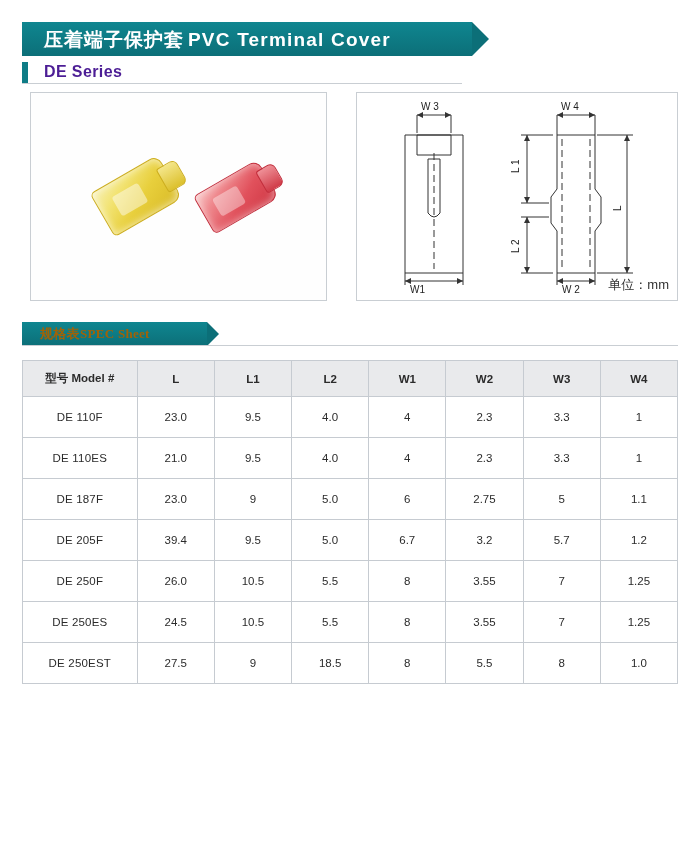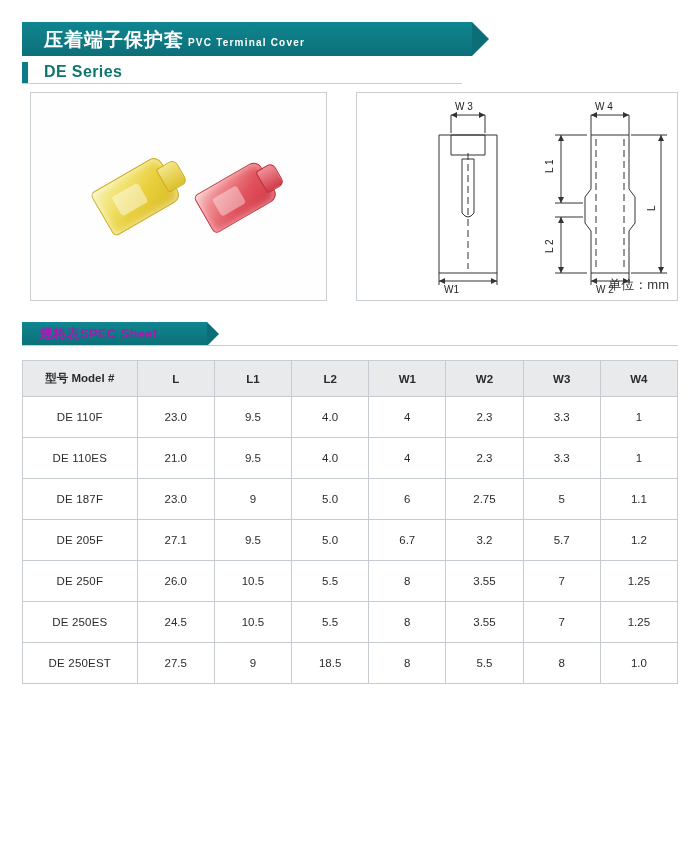--- a/index.html
+++ b/index.html
@@ -40,41 +40,41 @@
   .header-title {
     position: absolute;
     left: 44px; top: 5px;
     font-size: 19px;
     font-weight: bold;
     color: #ffffff;
     letter-spacing: 1px;
     white-space: nowrap;
   }
   .header-title .en {
-    font-size: 10px;
+    font-size: 19px;
     letter-spacing: 1.2px;
     padding-left: 4px;
   }
   .subhead {
     position: absolute;
     left: 22px; top: 40px;
     width: 440px; height: 22px;
   }
   .subhead-accent {
     position: absolute;
     left: 0; top: 0;
     width: 6px; height: 22px;
     background: #0e7c86;
   }
   .subhead-label {
     position: absolute;
     left: 22px; top: 1px;
     font-size: 16px;
     font-weight: bold;
-    color: #0f766e;
+    color: #4c1d95;
     letter-spacing: .4px;
   }
   .subhead-rule {
     position: absolute;
     left: 0; bottom: 0;
     width: 440px;
     border-bottom: 1px solid #c9ced3;
   }
 
   
@@ -142,21 +142,20 @@
     background: rgba(255,255,255,.38);
     border-radius: 3px;
   }
 
   .draw-box {
     position: absolute;
     left: 334px; top: 0;
     width: 322px; height: 209px;
     border: 1px solid #c9ced3;
     background: #fff;
-    padding-left: 34px;
   }
   .draw-box svg { display: block; }
   .unit-label {
     position: absolute;
     right: 8px; bottom: 6px;
     font-size: 13px;
     color: #333;
   }
 
   
@@ -179,23 +178,24 @@
     width: 0; height: 0;
     border-left: 12px solid #0c6f78;
     border-top: 12px solid transparent;
     border-bottom: 12px solid transparent;
   }
   .spec-head-label {
     position: absolute;
     left: 18px; top: 3px;
     font-size: 13px;
     font-weight: bold;
-    color: #a21caf;
+    color: #a16207;
     letter-spacing: .3px;
     white-space: nowrap;
+    font-family: Liberation Serif, serif;
   }
   .spec-head-rule {
     position: absolute;
     left: 0; bottom: 0;
     width: 656px;
     border-bottom: 1px solid #c9ced3;
   }
 
   
   .table-wrap {
@@ -382,21 +382,21 @@
         <td>23.0</td>
         <td>9</td>
         <td>5.0</td>
         <td>6</td>
         <td>2.75</td>
         <td>5</td>
         <td>1.1</td>
       </tr>
       <tr>
         <td>DE 205F</td>
-        <td>27.1</td>
+        <td>39.4</td>
         <td>9.5</td>
         <td>5.0</td>
         <td>6.7</td>
         <td>3.2</td>
         <td>5.7</td>
         <td>1.2</td>
       </tr>
       <tr>
         <td>DE 250F</td>
         <td>26.0</td>

